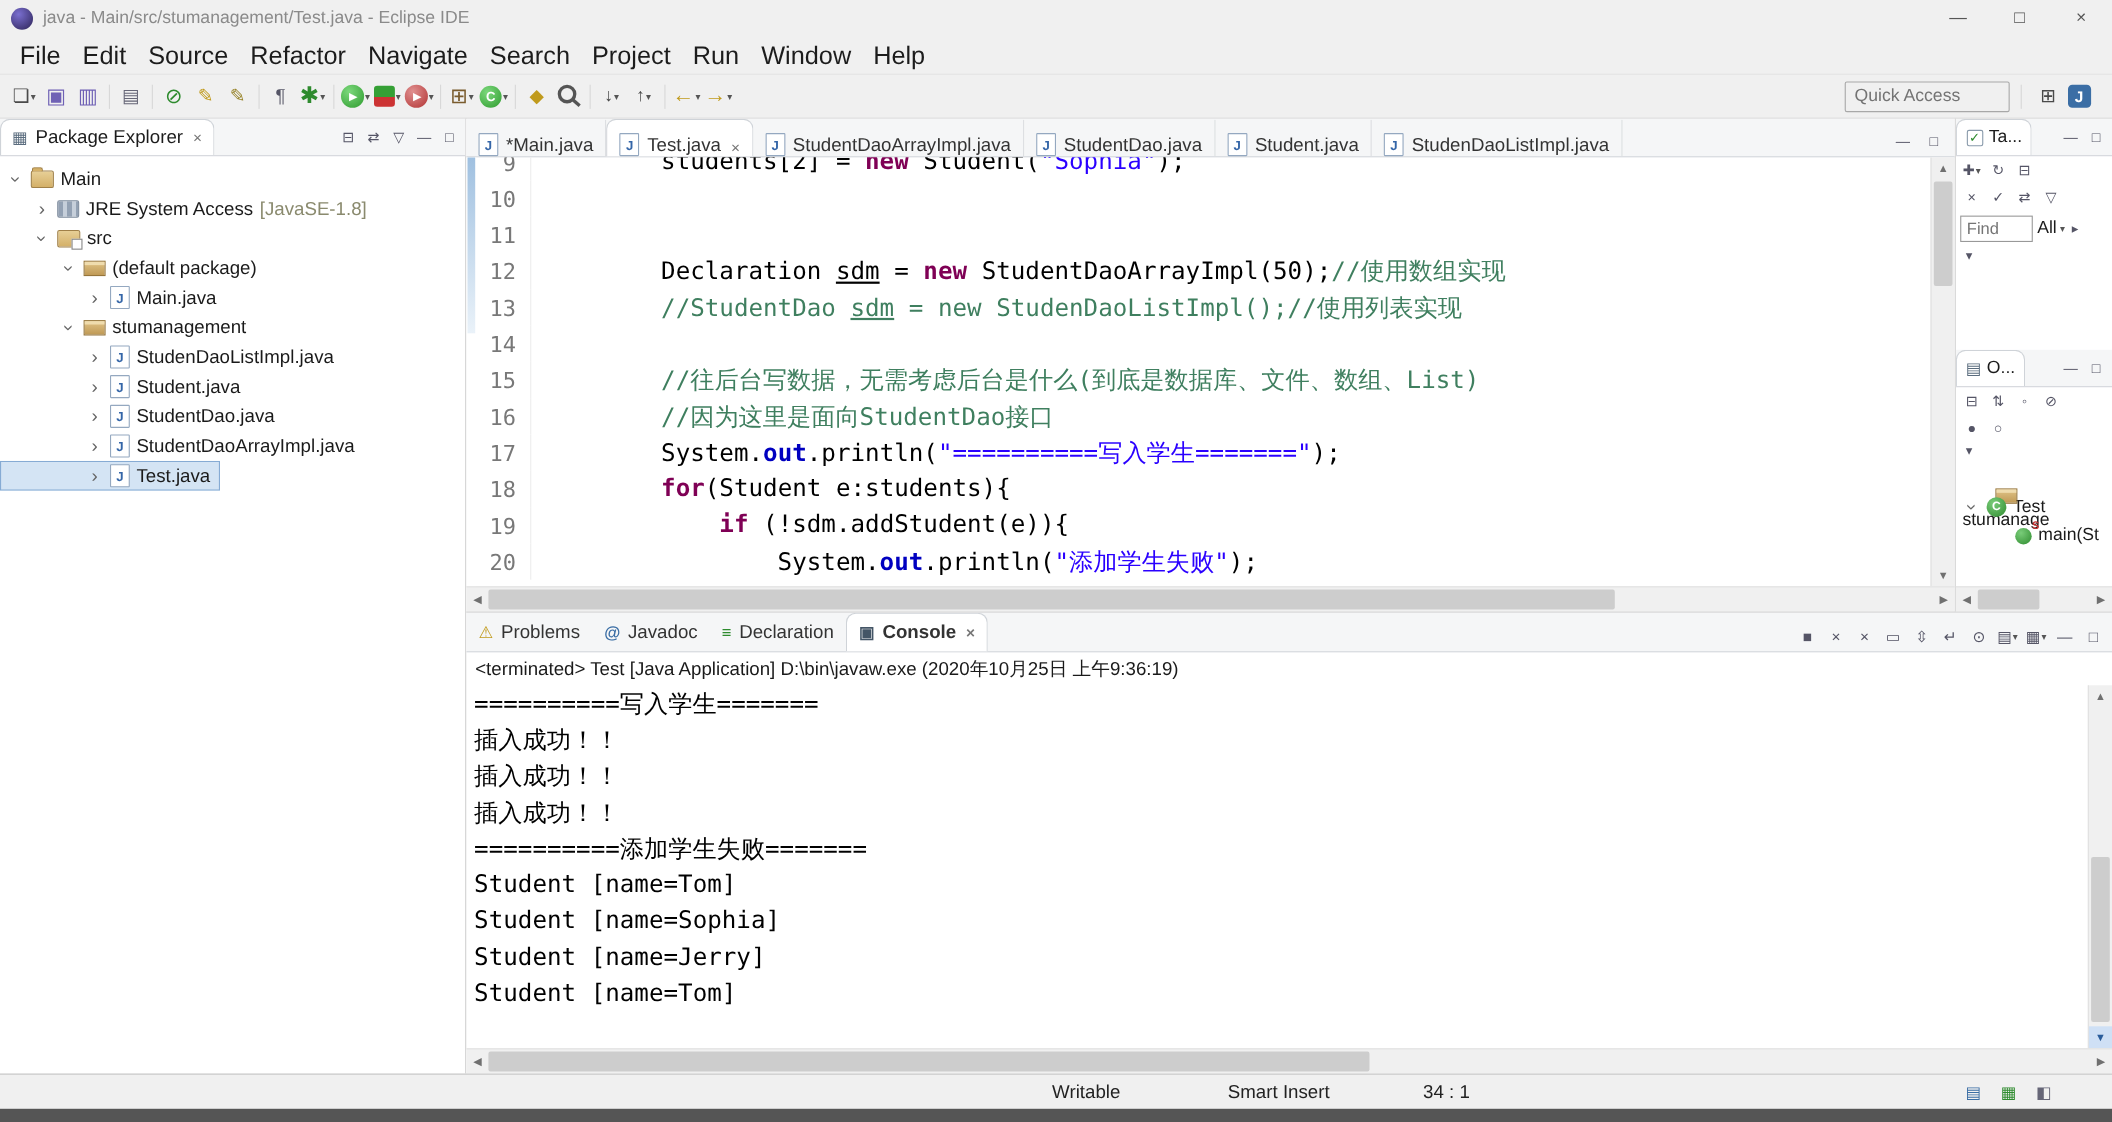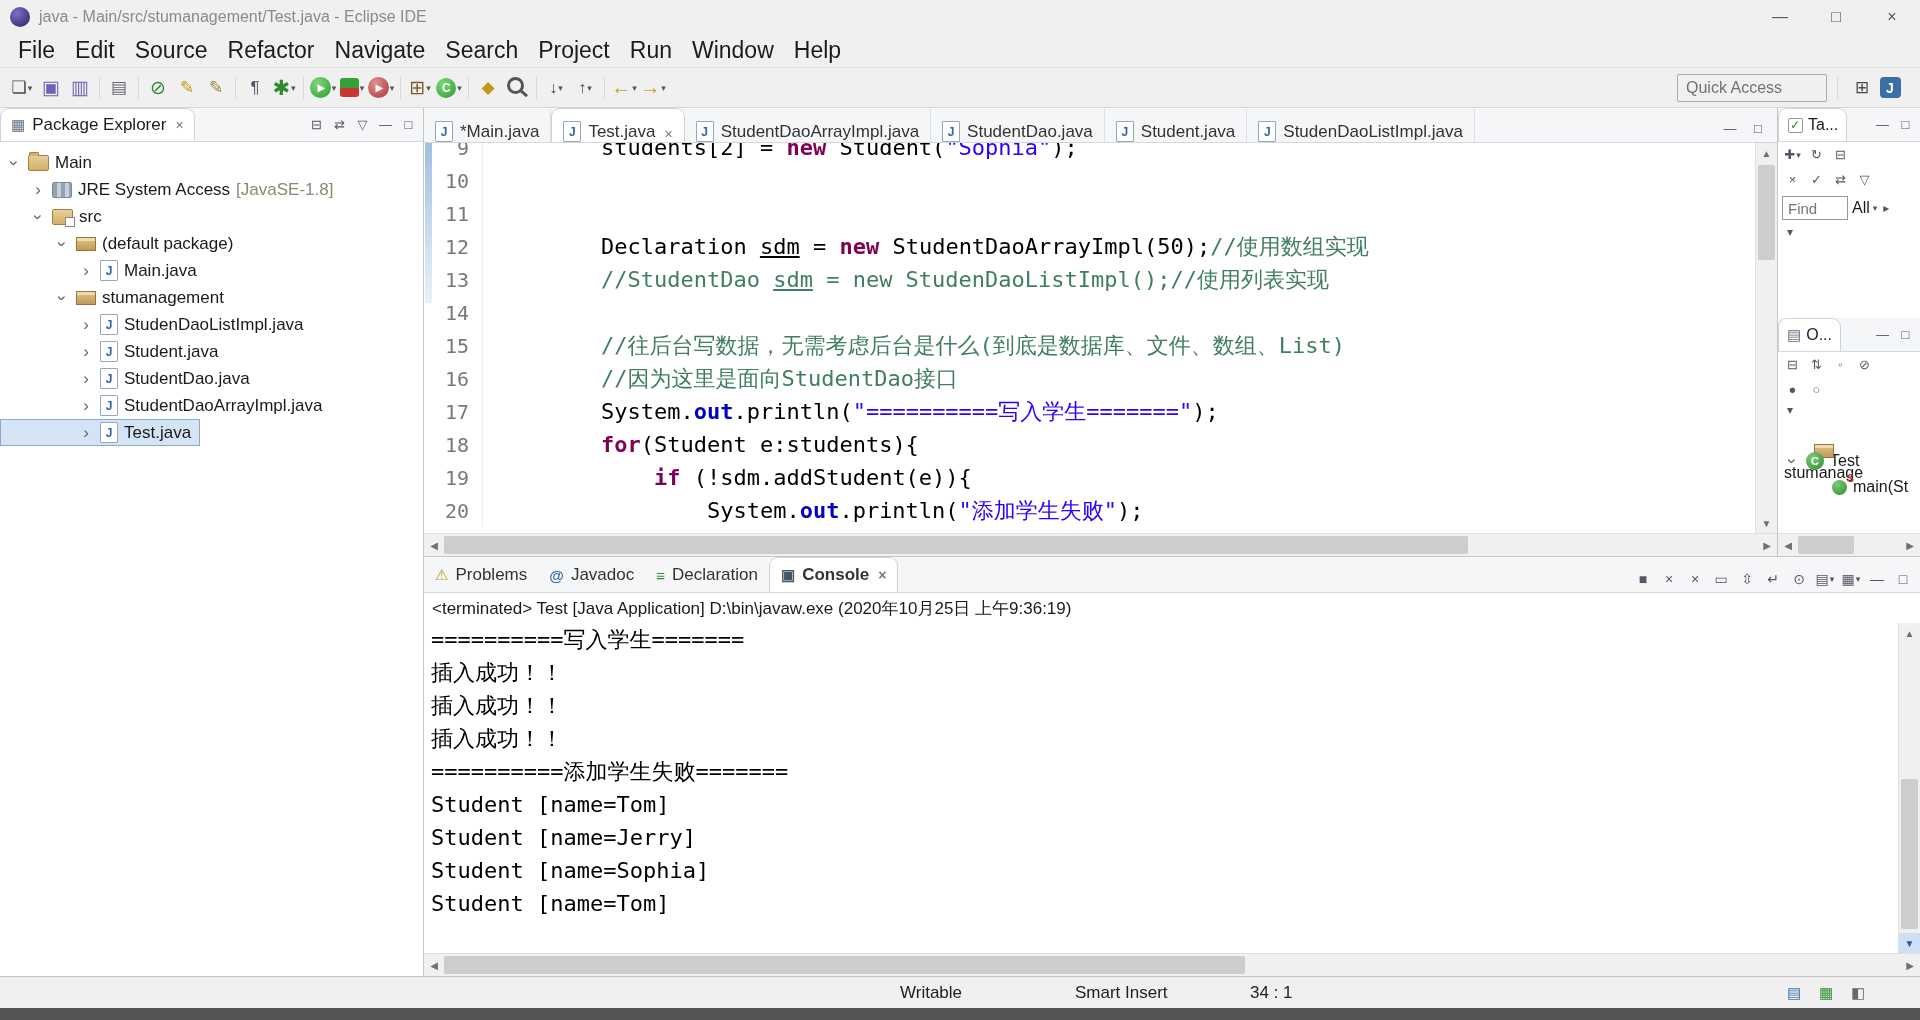--- a/index.html
+++ b/index.html
@@ -159,21 +159,21 @@
   .c-icons .tbtn{min-width:26px;height:26px}
   .c-icons .glyph{font-size:14px;color:#556}
   .c-term{flex:0 0 30px;display:flex;align-items:center;padding-left:8px;font-size:17px;color:#1a1a1a}
   .c-body{flex:1;display:flex;min-height:0}
   .c-out{flex:1;padding-left:7px;font-family:"DejaVu Sans Mono",monospace;font-size:22px;color:#000;overflow:hidden}
   .oline{height:33px;display:flex;align-items:center;white-space:pre}
 
   
   .statusbar{flex:0 0 31px;background:#f0f0f0;border-top:1px solid #c6c6c6;display:flex;align-items:center;font-size:17px;color:#222}
   .sb-spacer{flex:0 0 900px}
-  .sb-item{width:175px;text-align:left}
+  .sb-item{width:175px;text-align:center}
   .sb-right{margin-left:auto;display:flex;align-items:center;gap:4px;padding-right:48px}
   .sb-right .glyph{font-size:15px}
 </style>
 </head>
 <body>
 
 <div class="app">
 
   <div class="titlebar">
     <span class="app-icon"></span>
@@ -675,22 +675,22 @@
         </div>
         <div class="c-term">&lt;terminated&gt; Test [Java Application] D:\bin\javaw.exe (2020年10月25日 上午9:36:19)</div>
         <div class="c-body">
           <div class="c-out" id="cout">
               <div class="oline">==========写入学生=======</div>
               <div class="oline">插入成功！！</div>
               <div class="oline">插入成功！！</div>
               <div class="oline">插入成功！！</div>
               <div class="oline">==========添加学生失败=======</div>
               <div class="oline">Student [name=Tom]</div>
+              <div class="oline">Student [name=Sophia]</div>
               <div class="oline">Student [name=Jerry]</div>
-              <div class="oline">Student [name=Sophia]</div>
               <div class="oline">Student [name=Tom]</div>
             </div>
           <div class="vscroll">
             <span class="sb-arrow">▲</span>
             <div class="sb-track">
                 <div class="sb-thumb c-thumb"></div>
               </div>
             <span class="sb-arrow hl">▼</span>
           </div>
         </div>

